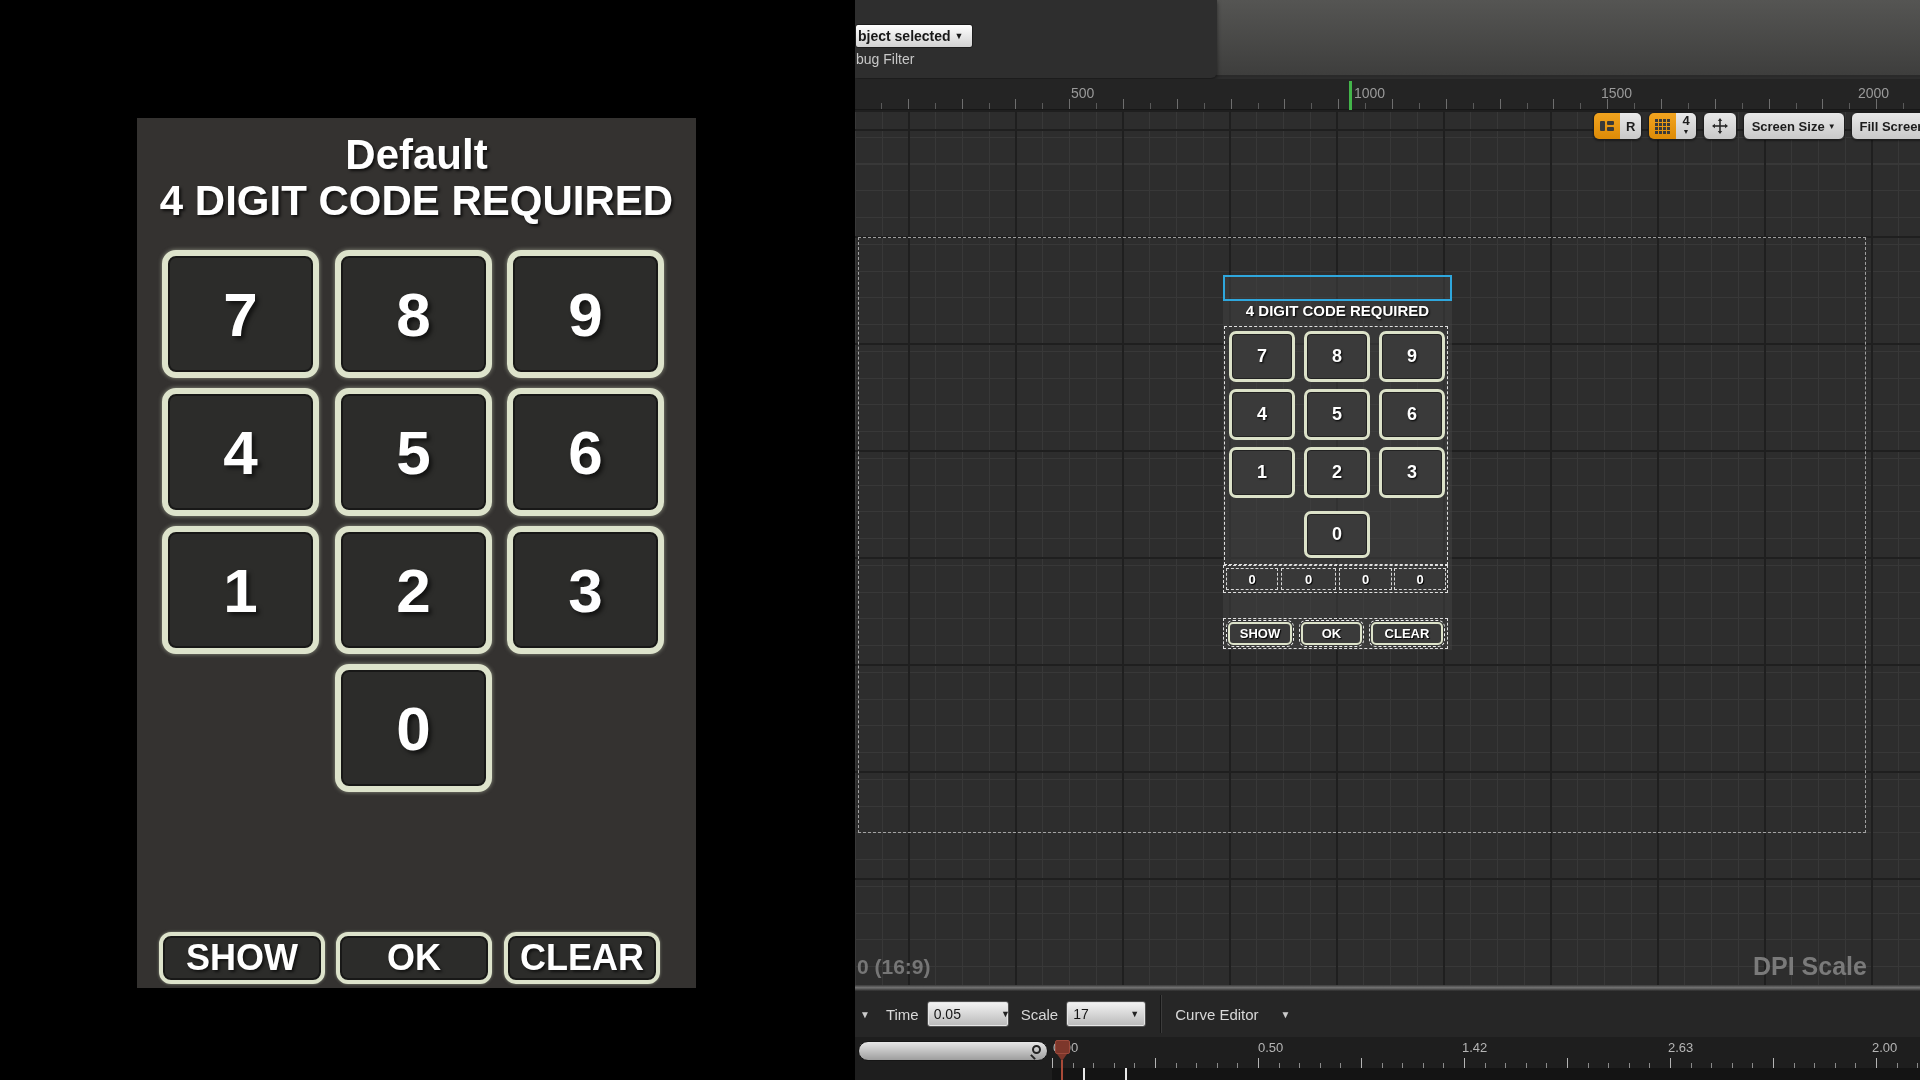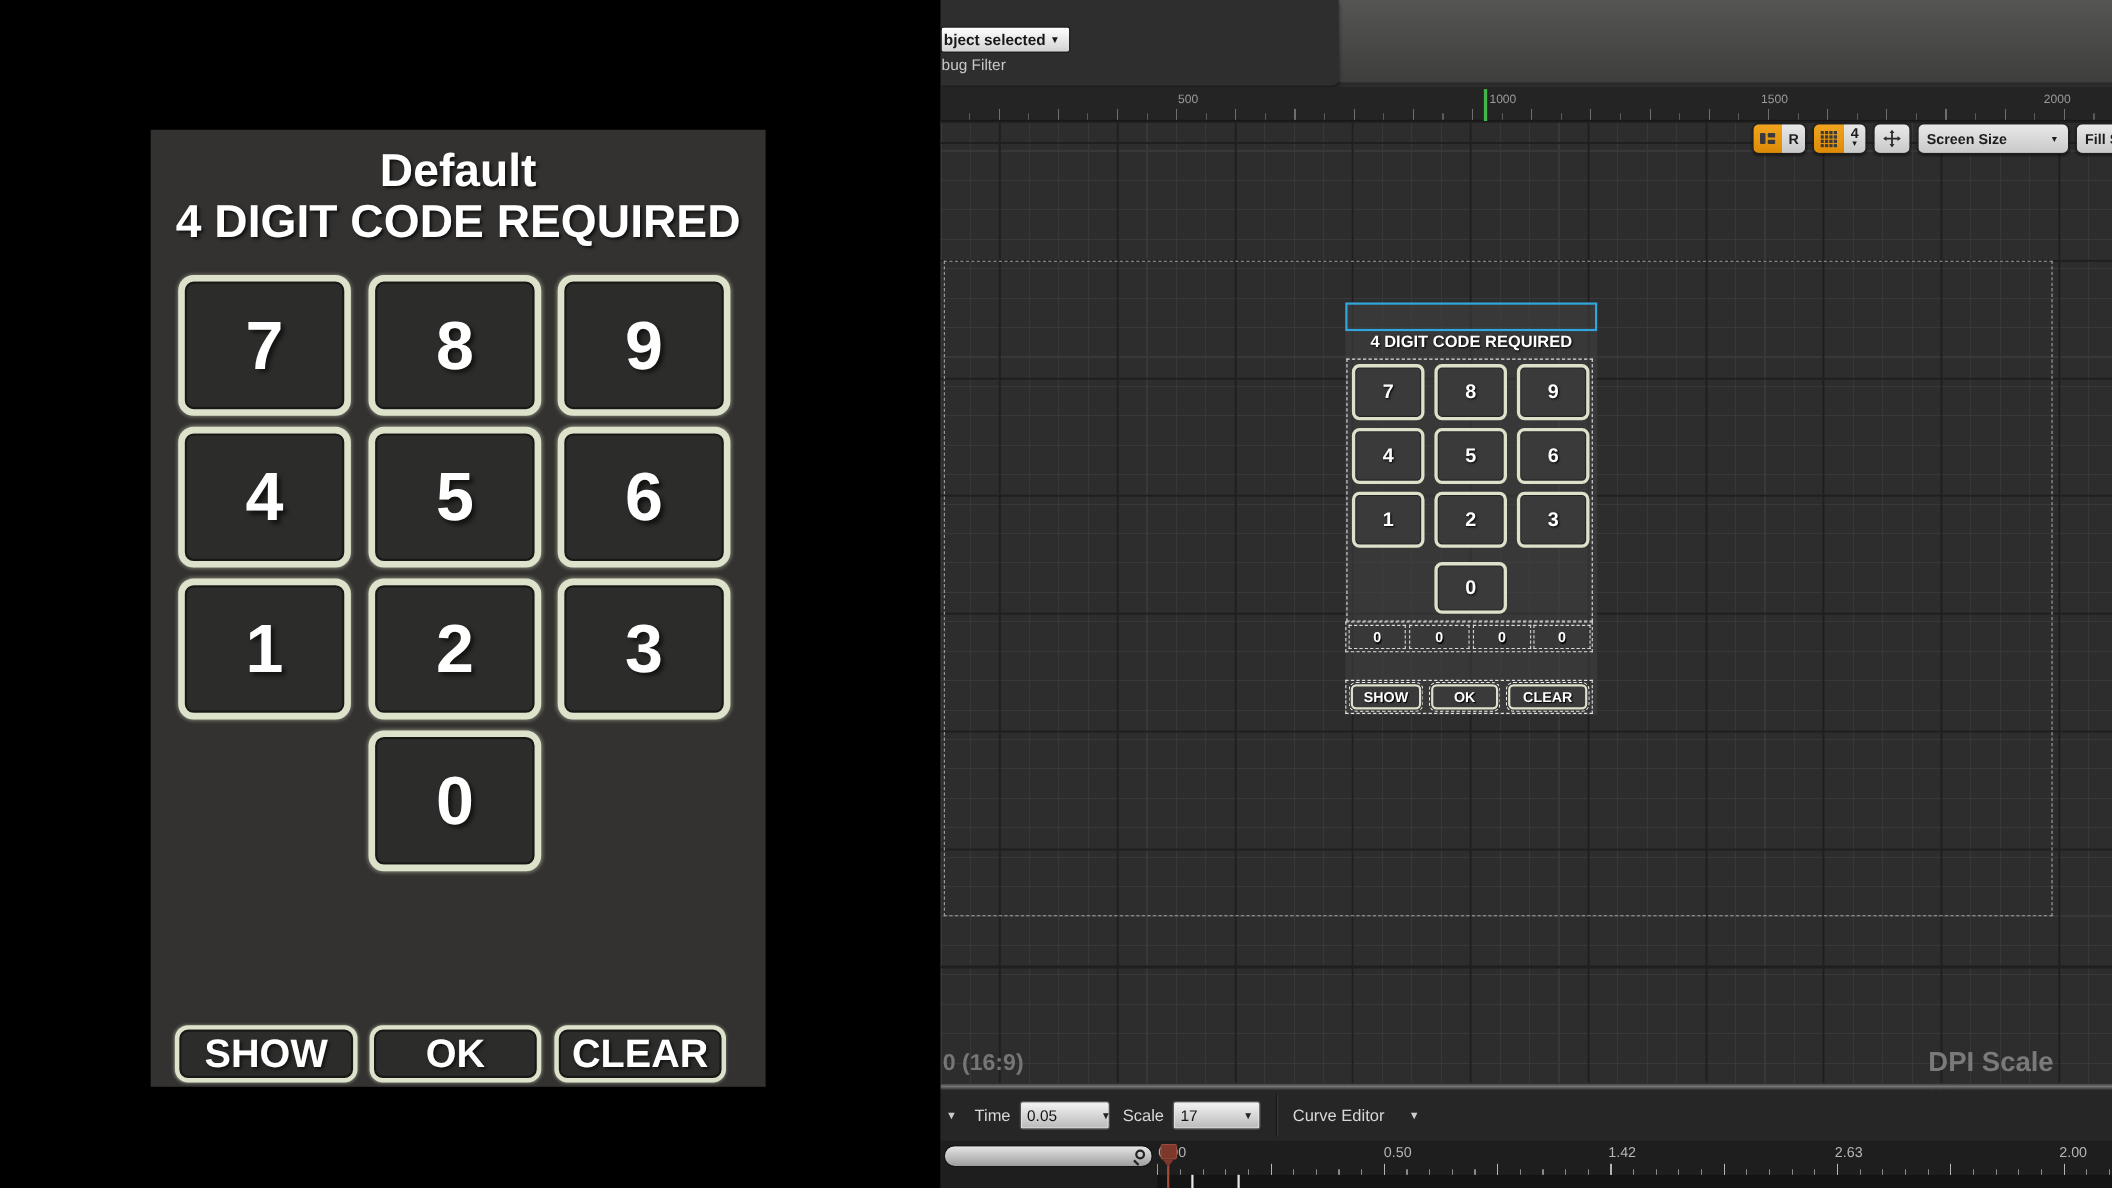--- a/index.html
+++ b/index.html
@@ -50,21 +50,21 @@
 
   
   .h-ruler { position:absolute; left:0; top:79px; width:1065px; height:31px;
              background:#242424; border-bottom:1px solid #171717;
              background-image:
                repeating-linear-gradient(to right, transparent 0 52.8px, #6e6e6e 52.8px 53.8px),
                repeating-linear-gradient(to right, transparent 0 25.9px, #5a5a5a 25.9px 26.9px);
              background-size:100% 10px, 100% 6px;
              background-position:left bottom, left bottom;
              background-repeat:no-repeat; }
-  .h-ruler .rlabel { position:absolute; top:6px; color:#9a9a9a; font-size:11px; }
+  .h-ruler .rlabel { position:absolute; top:6px; color:#9a9a9a; font-size:14px; }
   .green-tick { position:absolute; left:494px; top:2px; width:3px; height:29px;
                 background:#43b54a; }
 
   
   .viewport { position:absolute; left:0; top:110px; width:1065px; height:875px;
               background-color:#2d2d2d;
               background-image:
                 repeating-linear-gradient(to right, #1f1f1f 0 2px, transparent 2px 107px),
                 repeating-linear-gradient(to bottom, #1f1f1f 0 2px, transparent 2px 107px),
                 repeating-linear-gradient(to right, #383838 0 1px, transparent 1px 26.75px),
@@ -104,21 +104,21 @@
   .vtb { position:absolute; top:112px; height:28px; display:flex; align-items:stretch; }
   .btn-seg { display:flex; border:1px solid #1e1e1e; border-radius:6px; overflow:hidden;
              box-shadow:0 1px 2px rgba(0,0,0,.4); }
   .seg { display:flex; align-items:center; justify-content:center; padding:0 6px;
          font-size:13px; font-weight:bold; color:#1c1c1c; }
   .seg.orange { background:linear-gradient(#f2a41f,#dd8b07); }
   .seg.light  { background:linear-gradient(#e9e9e9,#c9c9c9); }
   .btn-plain { background:linear-gradient(#e9e9e9,#c9c9c9); border:1px solid #1e1e1e;
                border-radius:6px; display:flex; align-items:center; justify-content:center;
                padding:0 8px; font-size:13px; font-weight:bold; color:#1c1c1c;
-               box-shadow:0 1px 2px rgba(0,0,0,.4); white-space:nowrap;gap:36px; }
+               box-shadow:0 1px 2px rgba(0,0,0,.4); white-space:nowrap; }
   .tiny-caret { font-size:8px; margin-left:3px; }
   .num4 { display:flex; flex-direction:column; align-items:center; line-height:11px; }
   .num4 .c { font-size:7px; }
 
   
   .res-text { position:absolute; left:2px; top:845px; color:#767676; font-size:21px;
               font-weight:bold; }
   .dpi-text { position:absolute; left:898px; top:842px; color:#7a7a7a; font-size:25px;
               font-weight:bold; }
 

